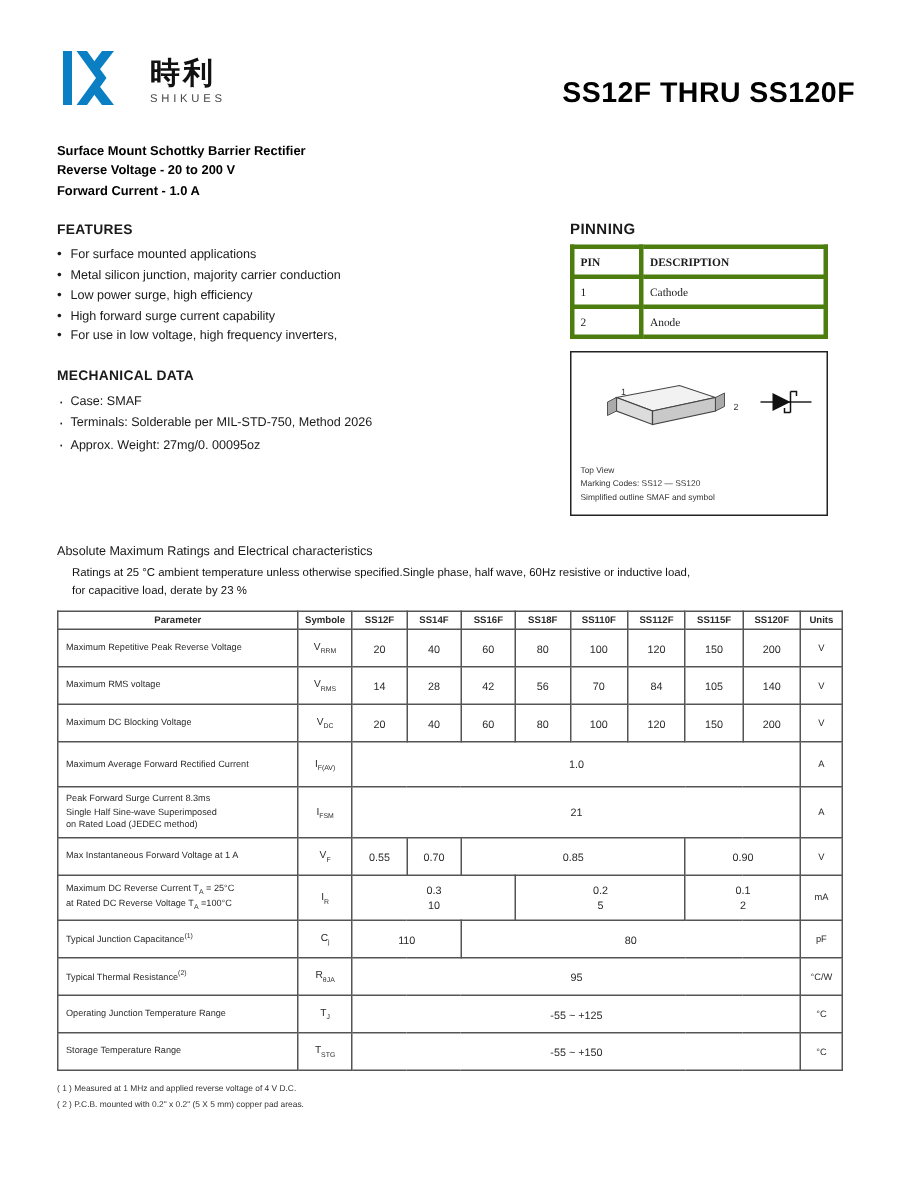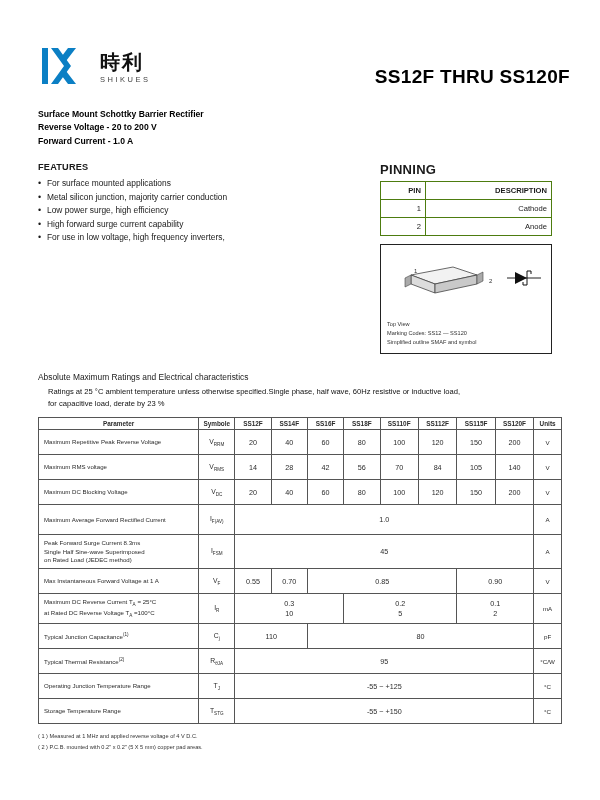--- a/index.html
+++ b/index.html
@@ -6,21 +6,21 @@
   body{
     width:600px;height:800px;
     background:#ffffff;
     font-family:"Liberation Sans", sans-serif;
     color:#1a1a1a;
     position:relative;
     overflow:hidden;
   }
   .page{
     position:absolute;
-    left:0;top:16px;width:600px;height:704px;
+    left:0;top:2px;width:600px;height:704px;
     box-sizing:border-box;
     padding:28px 30px 10px 38px;
   }
   
   .header{
     display:flex;align-items:flex-start;justify-content:space-between;
     height:62px;
   }
   .brand{display:flex;align-items:center;gap:8px;}
   .logo-mark{
@@ -66,27 +66,27 @@
   ul.bullets li.cont:before{content:"";}
   .mech{margin-top:14px;}
   ul.dashes{margin:0;padding:0;list-style:none;}
   ul.dashes li{
     font-size:8.4px;line-height:1.72;position:relative;padding-left:9px;
   }
   ul.dashes li:before{
     content:"·";position:absolute;left:1px;top:-1px;font-size:11px;
   }
   
-  .pinning-label{font-size:13px;font-weight:bold;margin-bottom:4px;letter-spacing:.3px;}
+  .pinning-label{font-size:10px;font-weight:bold;margin-bottom:4px;letter-spacing:.3px;}
   table.pin{
     border-collapse:collapse;width:172px;
     font-size:7.6px;
   }
   table.pin th,table.pin td{
-    border:1px solid #4d7c0f;padding:2px 4px;text-align:right;height:13px;
+    border:3px solid #4d7c0f;padding:2px 4px;text-align:left;height:13px;font-family:Liberation Serif, serif;
   }
   table.pin th{font-weight:bold;}
   .pkg-box{
     margin-top:8px;width:172px;height:110px;border:1px solid #222;
     box-sizing:border-box;position:relative;background:#fff;
   }
   .pkg-note{
     position:absolute;left:6px;bottom:6px;font-size:5.6px;line-height:1.6;color:#333;
   }
   
@@ -157,20 +157,28 @@
     <div class="col-left">
       <div class="sect-head">FEATURES</div>
       <ul class="bullets">
         <li>For surface mounted applications</li>
         <li>Metal silicon junction, majority carrier conduction</li>
         <li>Low power surge, high efficiency</li>
         <li>High forward surge current capability</li>
         <li>For use in low voltage, high frequency inverters,</li>
       </ul>
 
+      <div class="mech">
+        <div class="sect-head">MECHANICAL DATA</div>
+        <ul class="dashes">
+          <li>Case: SMAF</li>
+          <li>Terminals: Solderable per MIL-STD-750, Method 2026</li>
+          <li>Approx. Weight: 27mg/0. 00095oz</li>
+        </ul>
+      </div>
     </div>
 
     <div class="col-right">
       <div class="pinning-label">PINNING</div>
       <table class="pin">
         <tbody>
             <tr>
           <th class="first">PIN</th>
           <th>DESCRIPTION</th>
         </tr>
@@ -288,21 +296,21 @@
         </tr>
         <tr class="r2">
           <td class="param">Maximum Average Forward Rectified Current</td>
           <td class="sym">I<span class="sub">F(AV)</span></td>
           <td class="val" colspan="8">1.0</td>
           <td style="font-size: 6.2px;">A</td>
         </tr>
         <tr class="r3">
           <td class="param">Peak Forward Surge Current 8.3ms<br>Single Half Sine-wave Superimposed<br>on Rated Load (JEDEC method)</td>
           <td class="sym">I<span class="sub">FSM</span></td>
-          <td class="val" colspan="8">45</td>
+          <td class="val" colspan="8">21</td>
           <td style="font-size: 6.2px;">A</td>
         </tr>
         <tr class="r1">
           <td class="param">Max Instantaneous Forward Voltage at 1 A</td>
           <td class="sym">V<span class="sub">F</span></td>
           <td class="val two-line" colspan="1">0.55</td>
           <td class="val two-line" colspan="1">0.70</td>
           <td class="val two-line" colspan="4">0.85</td>
           <td class="val two-line" colspan="2">0.90</td>
           <td style="font-size: 6.2px;">V</td>

